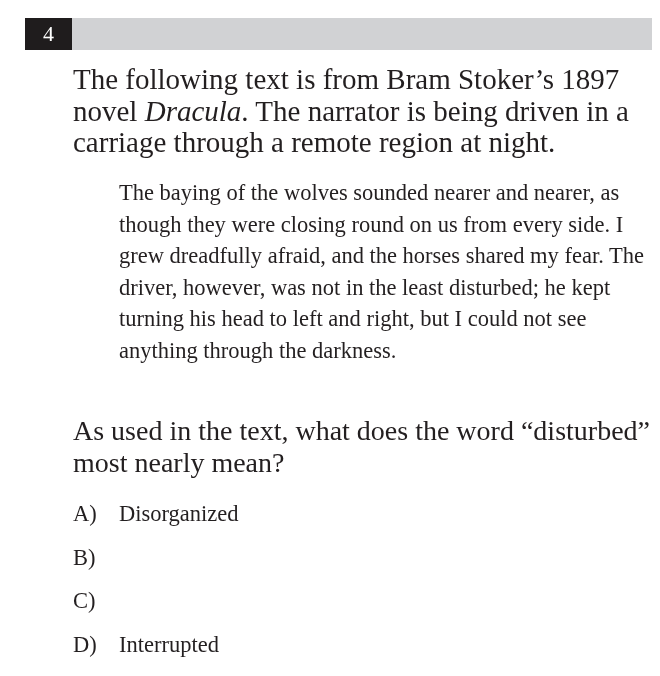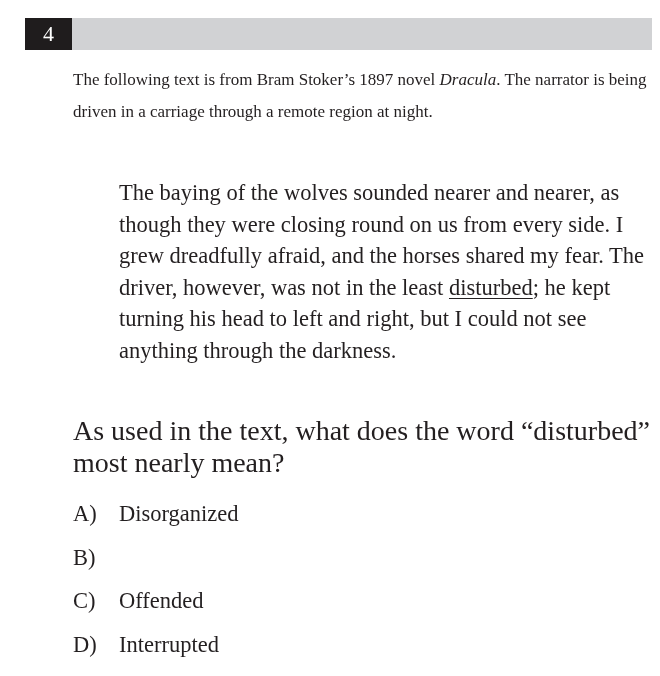--- a/index.html
+++ b/index.html
@@ -1,23 +1,23 @@
 <!DOCTYPE html>
 <html><head>
 <meta charset="utf-8">
 <style>
   html, body { margin:0; padding:0; background:#ffffff; }
   body { width:660px; height:676px; position:relative; overflow:hidden;
          font-family:"Liberation Serif","DejaVu Serif",serif; color:#231f20; }
   .qheader { position:absolute; left:25px; top:18px; width:627px; height:32px; background:#d1d2d4; }
   .qnum { position:absolute; left:0; top:0; width:47px; height:32px; background:#1f1c1d; color:#ffffff;
           font-size:22px; line-height:32px; text-align:center; }
-  .intro { position:absolute; left:73px; top:64px; width:575px; font-size:17px; line-height:31.5px; }
+  .intro { position:absolute; left:73px; top:64px; width:575px; font-size:29px; line-height:31.5px; }
   .passage { position:absolute; left:119px; top:177px; width:535px; font-size:22.5px; line-height:31.5px; }
-  .u { text-decoration:underline; text-underline-offset:3px; text-decoration-thickness:1px;text-align:center; }
+  .u { text-underline-offset:3px; text-decoration-thickness:1px;text-align:center; }
   .question { position:absolute; left:73px; top:415px; width:580px; font-size:28px; line-height:31.5px; }
   .choices { position:absolute; left:73px; top:498px; font-size:22.5px; }
   .choice { height:43.5px; line-height:31.5px; display:flex; cursor:pointer; }
   .letter { width:46px; }
 </style>
 </head>
 <body>
 
 <div class="qheader">
   <div class="qnum">4</div>
@@ -32,19 +32,18 @@
 <div class="choices">
   <div class="choice">
       <span class="letter">A)</span>
       <span>Disorganized</span>
     </div>
   <div class="choice">
       <span class="letter">B)</span>
     </div>
   <div class="choice">
       <span class="letter">C)</span>
-      <span>Offended</span>
     </div>
   <div class="choice">
       <span class="letter">D)</span>
       <span>Interrupted</span>
     </div>
 </div>
 
 </body></html>

